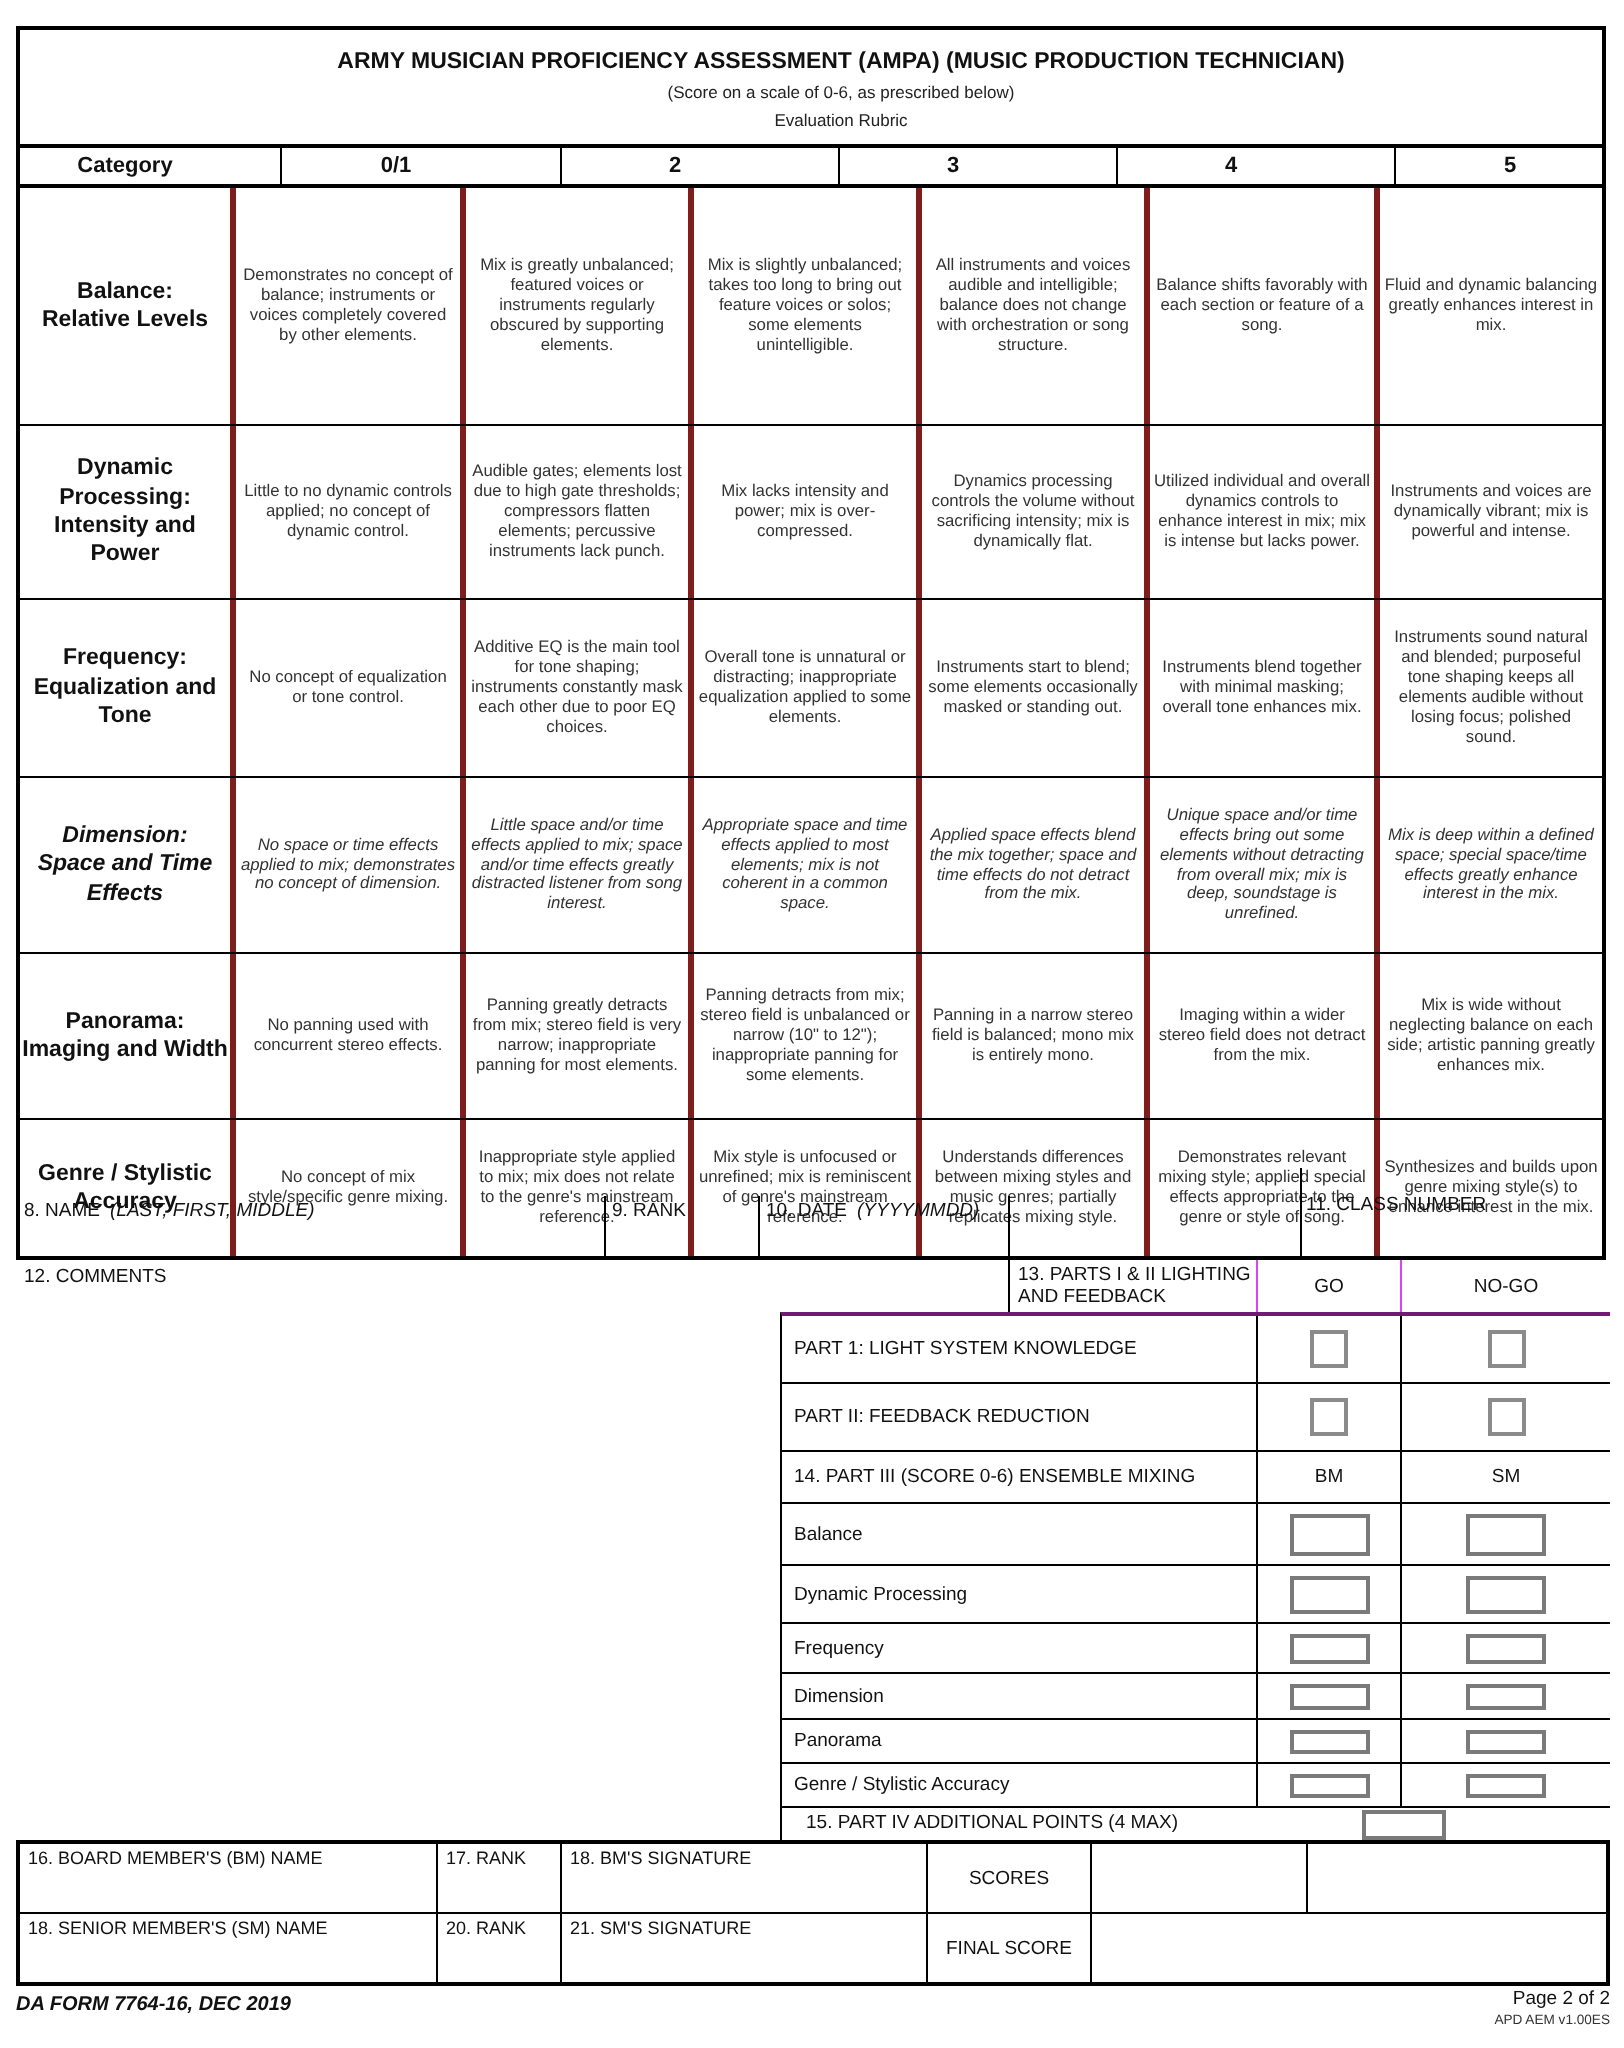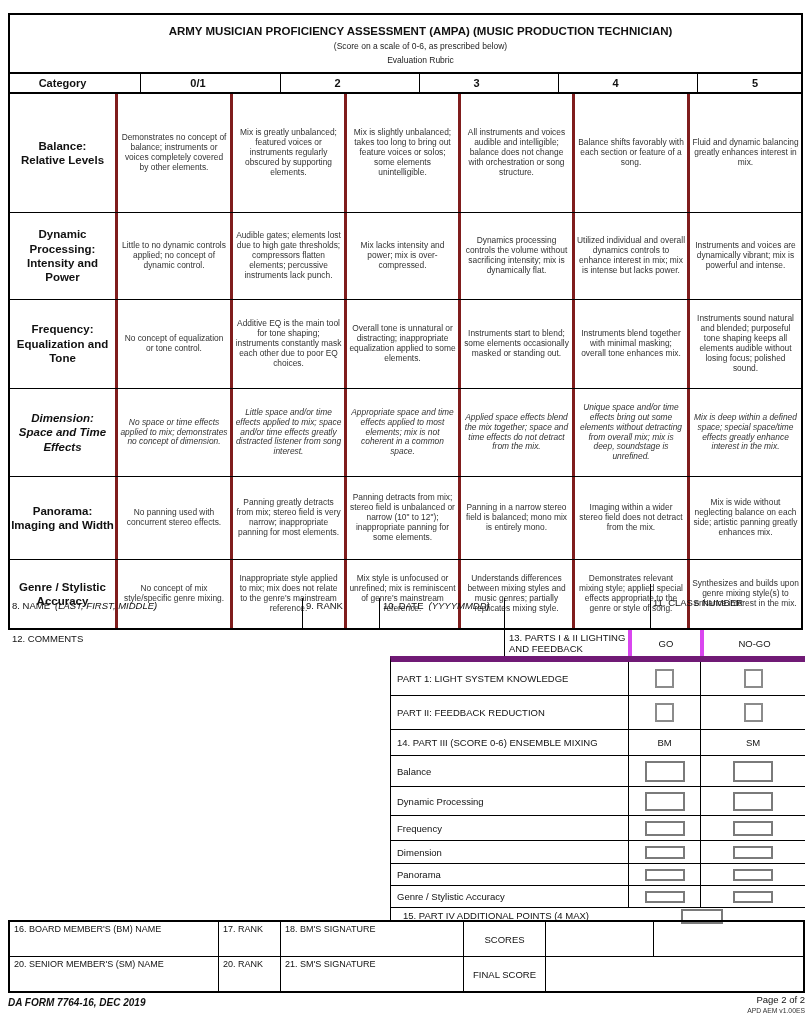--- a/index.html
+++ b/index.html
@@ -33,23 +33,23 @@
 
   
   .comments-label{position:absolute;left:12px;top:633px;font-size:9.5px;color:#111;}
 
   
   .box13{position:absolute;left:504px;top:630px;width:301px;height:26px;
          border-left:1px solid #000;box-sizing:border-box;display:grid;
          grid-template-columns:123px 72px 105px;background:transparent;}
   .box13 .c{display:flex;align-items:center;font-size:9.5px;color:#111;box-sizing:border-box;}
   .box13 .c.lbl{padding-left:4px;}
-  .box13 .c.mid,.box13 .c.rgt{border-left:4px solid #d946ef;justify-content:center;}
+  .box13 .c.mid,.box13 .c.rgt{border-left:1px solid #d946ef;justify-content:center;}
   .panel{position:absolute;left:390px;top:656px;width:415px;height:264px;
-         border-left:1px solid #000;border-top:6px solid #701a75;box-sizing:border-box;}
+         border-left:1px solid #000;border-top:2px solid #701a75;box-sizing:border-box;}
   .p-row{display:grid;grid-template-columns:237px 72px 105px;
          border-bottom:1px solid #000;box-sizing:border-box;}
   .p-row .pc{box-sizing:border-box;display:flex;align-items:center;font-size:9.5px;color:#111;}
   .p-row .pc.lbl{padding-left:6px;}
   .p-row .pc.c2,.p-row .pc.c3{border-left:1px solid #000;justify-content:center;}
   .chkbox{width:19px;height:19px;border:2px solid #8b8b8b;box-sizing:border-box;background:#fff;}
   .scorebox{width:40px;height:calc(100% - 9px);border:2px solid #7a7a7a;box-sizing:border-box;background:#fff;}
   .row15{position:relative;height:17px;box-sizing:border-box;}
   .row15 .lbl15{position:absolute;left:12px;top:2px;font-size:9.5px;color:#111;white-space:nowrap;}
   .box15{position:absolute;left:290px;top:1px;width:42px;height:15px;
@@ -279,21 +279,21 @@
       <div class="s-cell"><span>16.  BOARD MEMBER'S (BM) NAME</span></div>
       <div class="s-cell"><span>17.  RANK</span></div>
       <div class="s-cell"><span>18.  BM'S SIGNATURE</span></div>
       <div class="s-cell center">
           <span>SCORES</span>
         </div>
       <div class="s-cell"></div>
       <div class="s-cell"></div>
     </div>
     <div class="sig-rowB">
-      <div class="s-cell"><span>20.  SENIOR MEMBER'S (SM) NAME</span></div>
+      <div class="s-cell"><span>18.  SENIOR MEMBER'S (SM) NAME</span></div>
       <div class="s-cell"><span>20.  RANK</span></div>
       <div class="s-cell"><span>21.  SM'S SIGNATURE</span></div>
       <div class="s-cell center">
           <span>FINAL SCORE</span>
         </div>
       <div class="s-cell"></div>
     </div>
   </div>
 
   <div class="footer-left">DA FORM 7764-16, DEC 2019</div>

